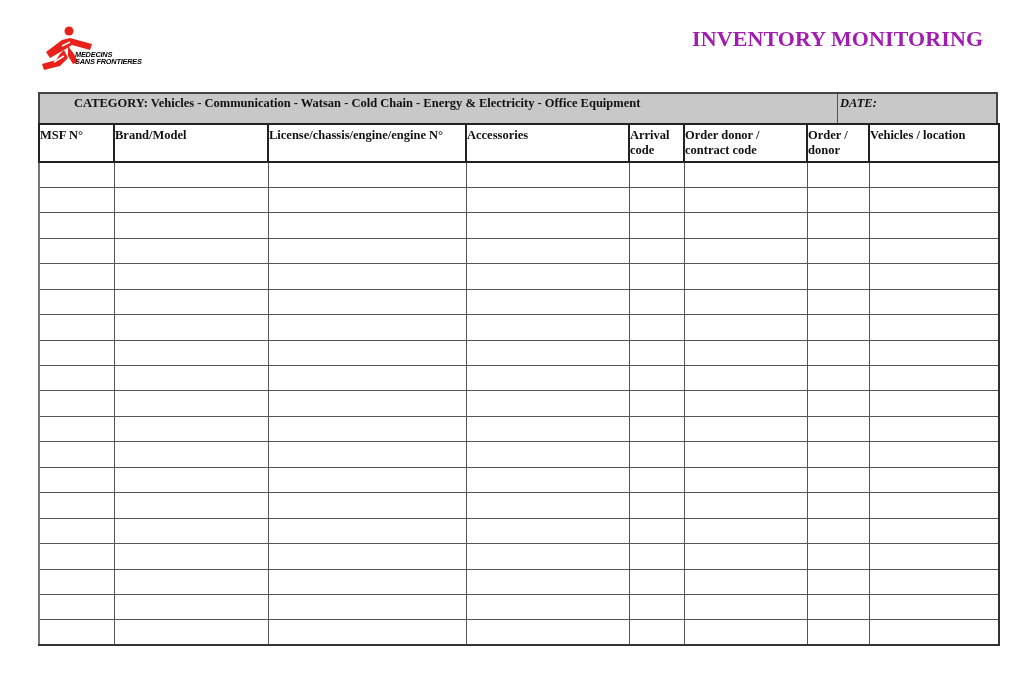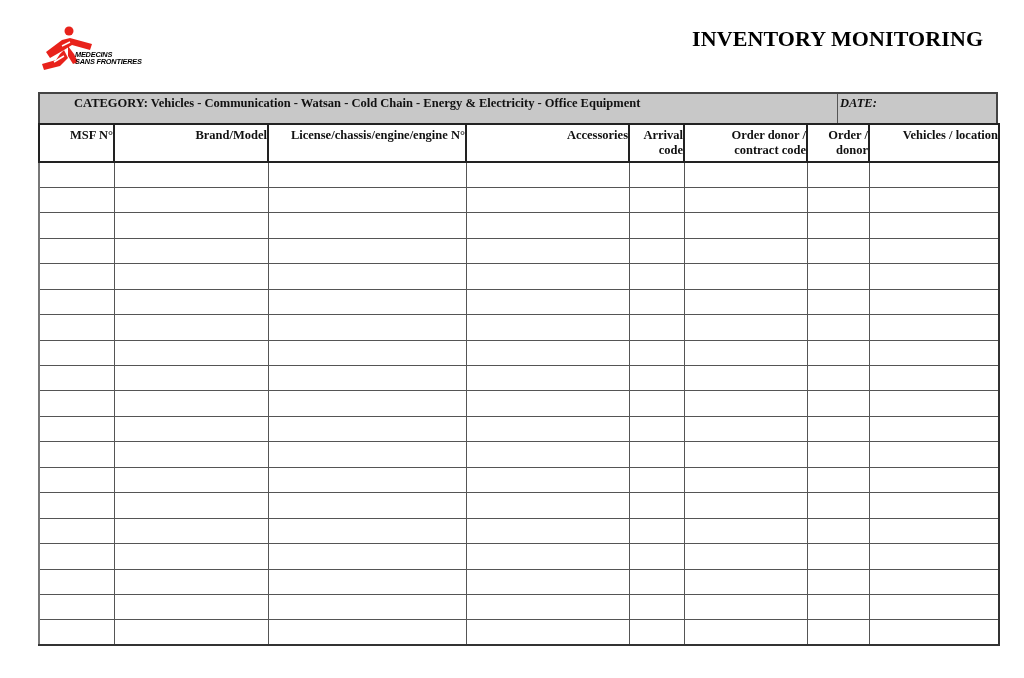--- a/index.html
+++ b/index.html
@@ -4,30 +4,30 @@
 <style>
   * { margin: 0; padding: 0; box-sizing: border-box; }
   html, body { width: 1024px; height: 678px; background: #ffffff; overflow: hidden; }
   body { position: relative; font-family: "Liberation Serif", "DejaVu Serif", serif; color: #111; }
 
   .logo { position: absolute; left: 40px; top: 24px; width: 115px; height: 50px; }
   .logo svg { position: absolute; left: 0; top: 0; }
   .logo-text { position: absolute; left: 35px; top: 27px; font-family: "Liberation Sans", sans-serif; font-weight: bold; font-style: italic; font-size: 7px; line-height: 7px; letter-spacing: -0.2px; color: #000; transform: scaleX(1.05); transform-origin: left; }
   .logo-text span { display: block; white-space: nowrap; }
 
-  .title { position: absolute; left: 692px; top: 26px; font-family: "Liberation Serif", serif; font-weight: bold; font-size: 22px; letter-spacing: 0.1px; color: #000000; white-space: nowrap; }
+  .title { position: absolute; left: 692px; top: 26px; font-family: "Liberation Serif", serif; font-weight: bold; font-size: 22px; letter-spacing: 0.1px; color: #a21caf; white-space: nowrap; }
 
   .band { position: absolute; left: 38px; top: 92px; width: 960px; height: 32px; background: #c8c8c8; border: 2px solid #444; border-bottom: none; }
   .band .cell { position: absolute; top: 0; height: 30px; font-weight: bold; font-size: 12.5px; padding: 2px 2px; white-space: nowrap; }
   .band .c-cat { left: 0; width: 589px; margin-left: 32px; }
   .band .c-country { left: 589px; width: 208px; border-left: 1.5px solid #555; }
   .band .c-date { left: 797px; width: 162px; border-left: 1.5px solid #555; font-style: italic; }
 
   table.grid { position: absolute; left: 38px; top: 123px; width: 960px; border-collapse: collapse; table-layout: fixed; }
-  table.grid th { height: 38px; border: 2px solid #222; font-weight: bold; font-size: 12.5px; line-height: 15px; text-align: right; vertical-align: top; padding-top: 3px; background: #fff; }
+  table.grid th { height: 38px; border: 2px solid #222; font-weight: bold; font-size: 12.5px; line-height: 15px; text-align: left; vertical-align: top; padding-top: 3px; background: #fff; }
   table.grid td { height: 25.45px; border: 1.5px solid #555; background: #fff; }
   table.grid tr.data-row td:first-child { border-left: 2px solid #777; }
   table.grid tr.data-row td:last-child { border-right: 2px solid #333; }
   table.grid tr.data-row:last-child td { border-bottom: 2px solid #333; }
 </style>
 </head>
 <body>
 
 <div class="logo">
   <svg width="60" height="50" viewBox="0 0 60 50">

